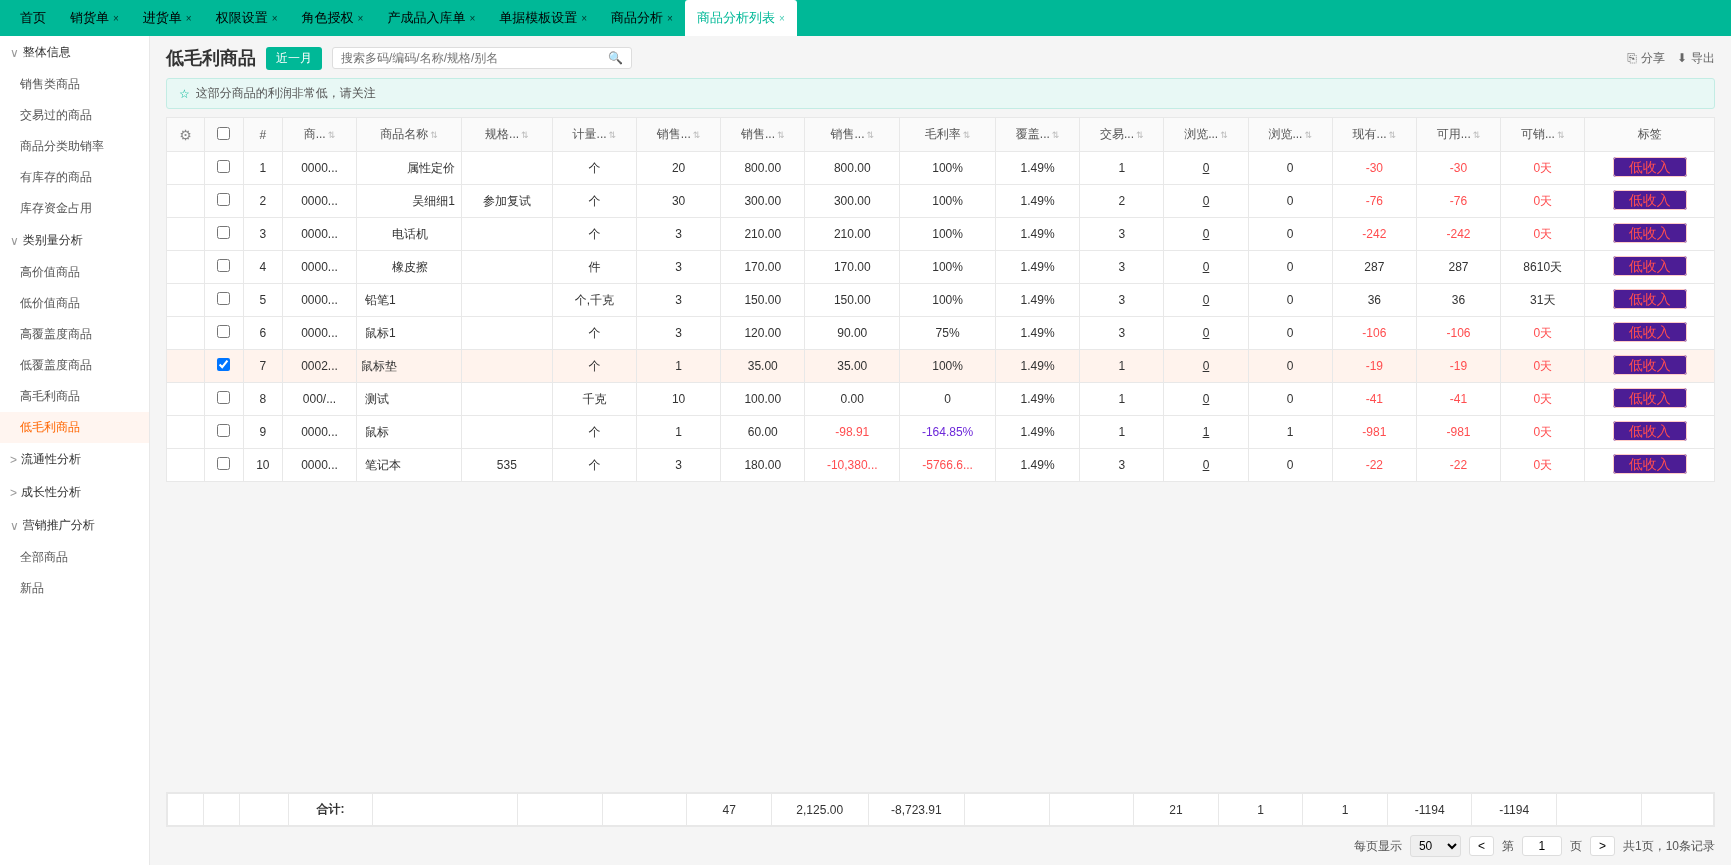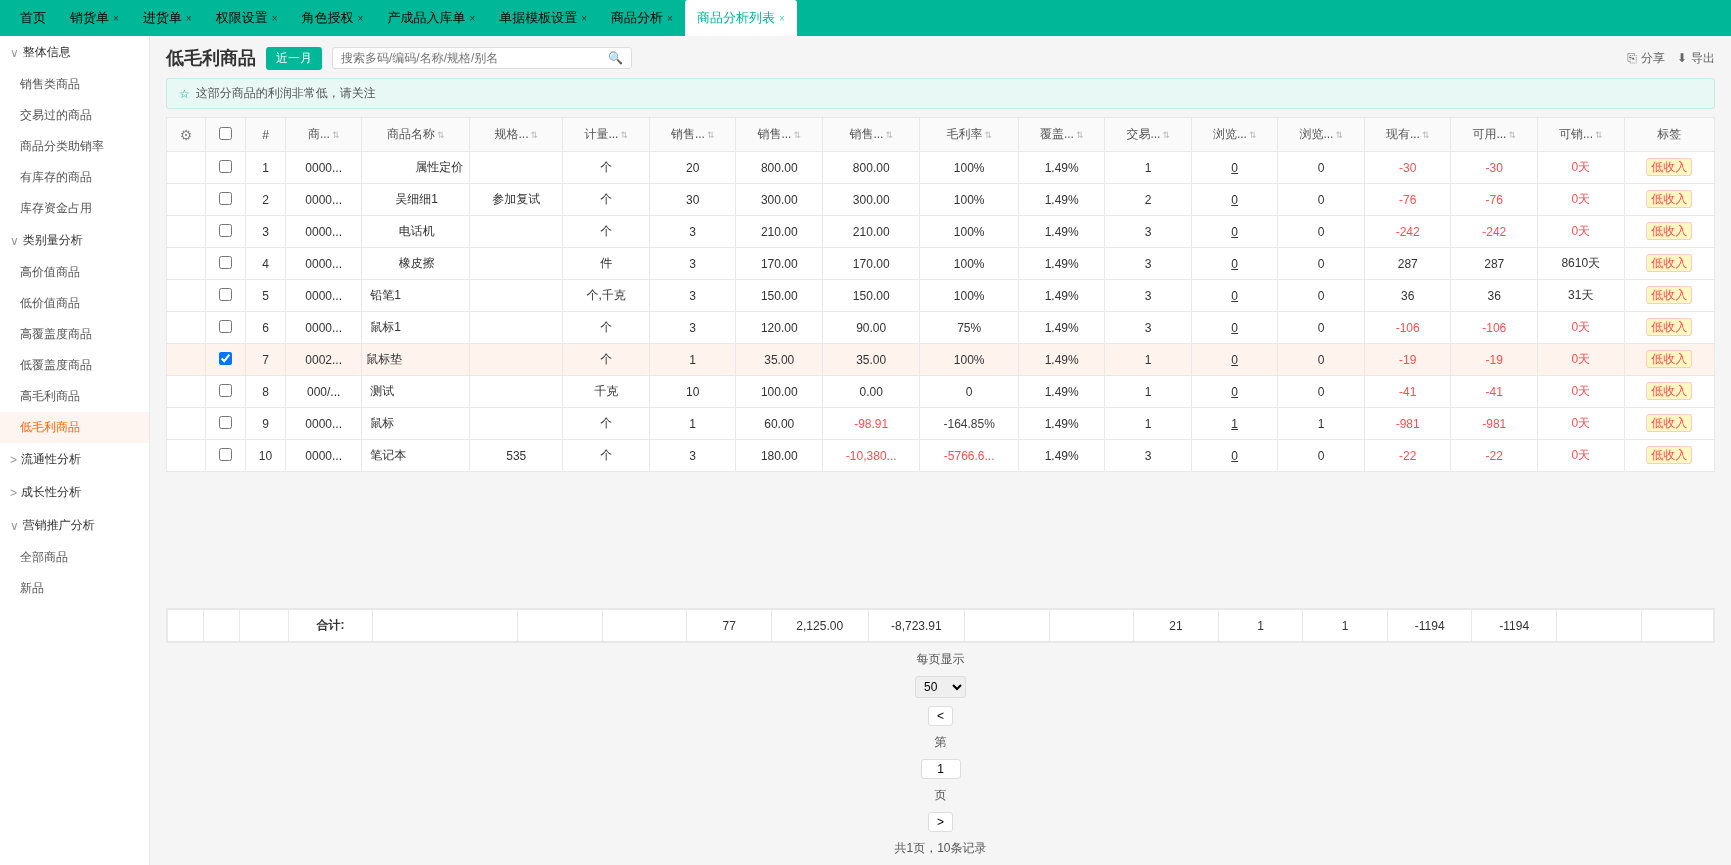--- a/index.html
+++ b/index.html
@@ -168,26 +168,26 @@
       padding: 7px 6px;
       text-align: center;
       color: #333;
       white-space: nowrap;
     }
     tbody tr.selected-row { background: #fff3ed; }
 
     .sort-arrows { color: #bbb; font-size: 9px; margin-left: 2px; }
     .link-underline { text-decoration: underline; color: #333; cursor: pointer; }
     .tag-low-income {
-      background: #fef9c3;
+      background: #4c1d95;
       color: #ff4d4f;
       border: 1px solid #ffccc7;
       border-radius: 3px;
-      padding: 1px 4px;
-      font-size: 12px;
+      padding: 1px 15px;
+      font-size: 14px;
     }
 
     
     .footer-total {
       background: #fdf6ec;
       border: 1px solid #e8e8e8;
       margin: 0 16px;
       display: flex;
       align-items: center;
     }
@@ -201,21 +201,20 @@
     
     .pagination-bar {
       display: flex;
       align-items: center;
       justify-content: flex-end;
       padding: 8px 16px;
       gap: 8px;
       font-size: 12px;
       color: #555;
       background: #f5f5f5;
-      flex-direction: column;
     }
     .pagination-bar select {
       border: 1px solid #ddd;
       border-radius: 3px;
       padding: 2px 4px;
       font-size: 12px;
     }
     .page-nav-btn {
       border: 1px solid #ddd;
       background: #fff;
@@ -389,21 +388,21 @@
       <td style="color:#ff4d4f">-30</td>
       <td style="color:#ff4d4f">-30</td>
       <td style="color:#ff4d4f">0天</td>
       <td><span class="tag-low-income">低收入</span></td>
     </tr>
             <tr>
       <td></td>
       <td><input type="checkbox" style=""></td>
       <td>2</td>
       <td>0000...</td>
-      <td style="text-align:center; padding-left:8px;">吴细细1</td>
+      <td style="text-align:right; padding-left:8px;">吴细细1</td>
       <td>参加复试</td>
       <td>个</td>
       <td>30</td>
       <td>300.00</td>
       <td>300.00</td>
       <td>100%</td>
       <td>1.49%</td>
       <td>2</td>
       <td><span class="link-underline">0</span></td>
       <td>0</td>
@@ -542,21 +541,21 @@
       <td></td>
       <td><input type="checkbox" style=""></td>
       <td>9</td>
       <td>0000...</td>
       <td style="text-align:left; padding-left:8px;">鼠标</td>
       <td></td>
       <td>个</td>
       <td>1</td>
       <td>60.00</td>
       <td style="color:#ff4d4f">-98.91</td>
-      <td style="color:#404040">-164.85%</td>
+      <td style="color:#6d28d9">-164.85%</td>
       <td>1.49%</td>
       <td>1</td>
       <td><span class="link-underline">1</span></td>
       <td>1</td>
       <td style="color:#ff4d4f">-981</td>
       <td style="color:#ff4d4f">-981</td>
       <td style="color:#ff4d4f">0天</td>
       <td><span class="tag-low-income">低收入</span></td>
     </tr>
             <tr>
@@ -588,21 +587,21 @@
       <table style="width:100%">
         <tbody>
             <tr>
           <td style="width:30px"></td>
           <td style="width:30px"></td>
           <td style="width:40px"></td>
           <td style="width:70px"><b>合计:</b></td>
           <td style="width:120px"></td>
           <td style="width:70px"></td>
           <td style="width:70px"></td>
-          <td style="width:70px">77</td>
+          <td style="width:70px">47</td>
           <td style="width:80px">2,125.00</td>
           <td style="width:80px">-8,723.91</td>
           <td style="width:70px"></td>
           <td style="width:70px"></td>
           <td style="width:70px">21</td>
           <td style="width:70px">1</td>
           <td style="width:70px">1</td>
           <td style="width:70px">-1194</td>
           <td style="width:70px">-1194</td>
           <td style="width:70px"></td>

